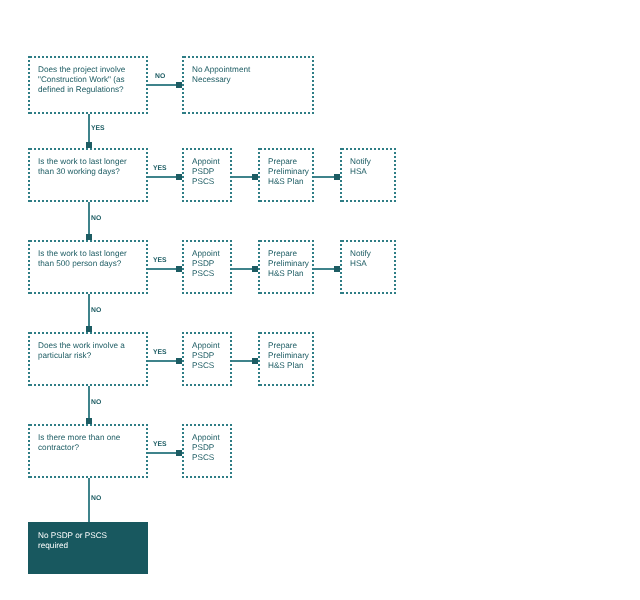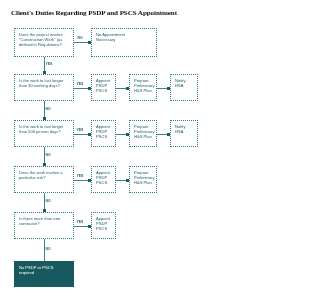--- a/index.html
+++ b/index.html
@@ -76,21 +76,20 @@
     background: #ffffff;
     padding: 0 0.5px;
     white-space: nowrap;
   }
 </style>
 </head>
 <body>
 
 <div id="chart-root">
 
-  <div class="title">Client's Duties Regarding PSDP and PSCS Appointment</div>
 
   <div class="node" style="left:14px; top:28px; width:60px; height:29px;">
     <span class="ln">Does the project involve</span>
     <span class="ln">"Construction Work" (as</span>
     <span class="ln">defined in Regulations?</span>
   </div>
 
   <div class="hline" style="left:74px; top:42px; width:17px;"></div>
   <div class="jdot" style="left:88px; top:41px;"></div>
   <div class="edge-label" style="left:77px; top:36px;">NO</div>

